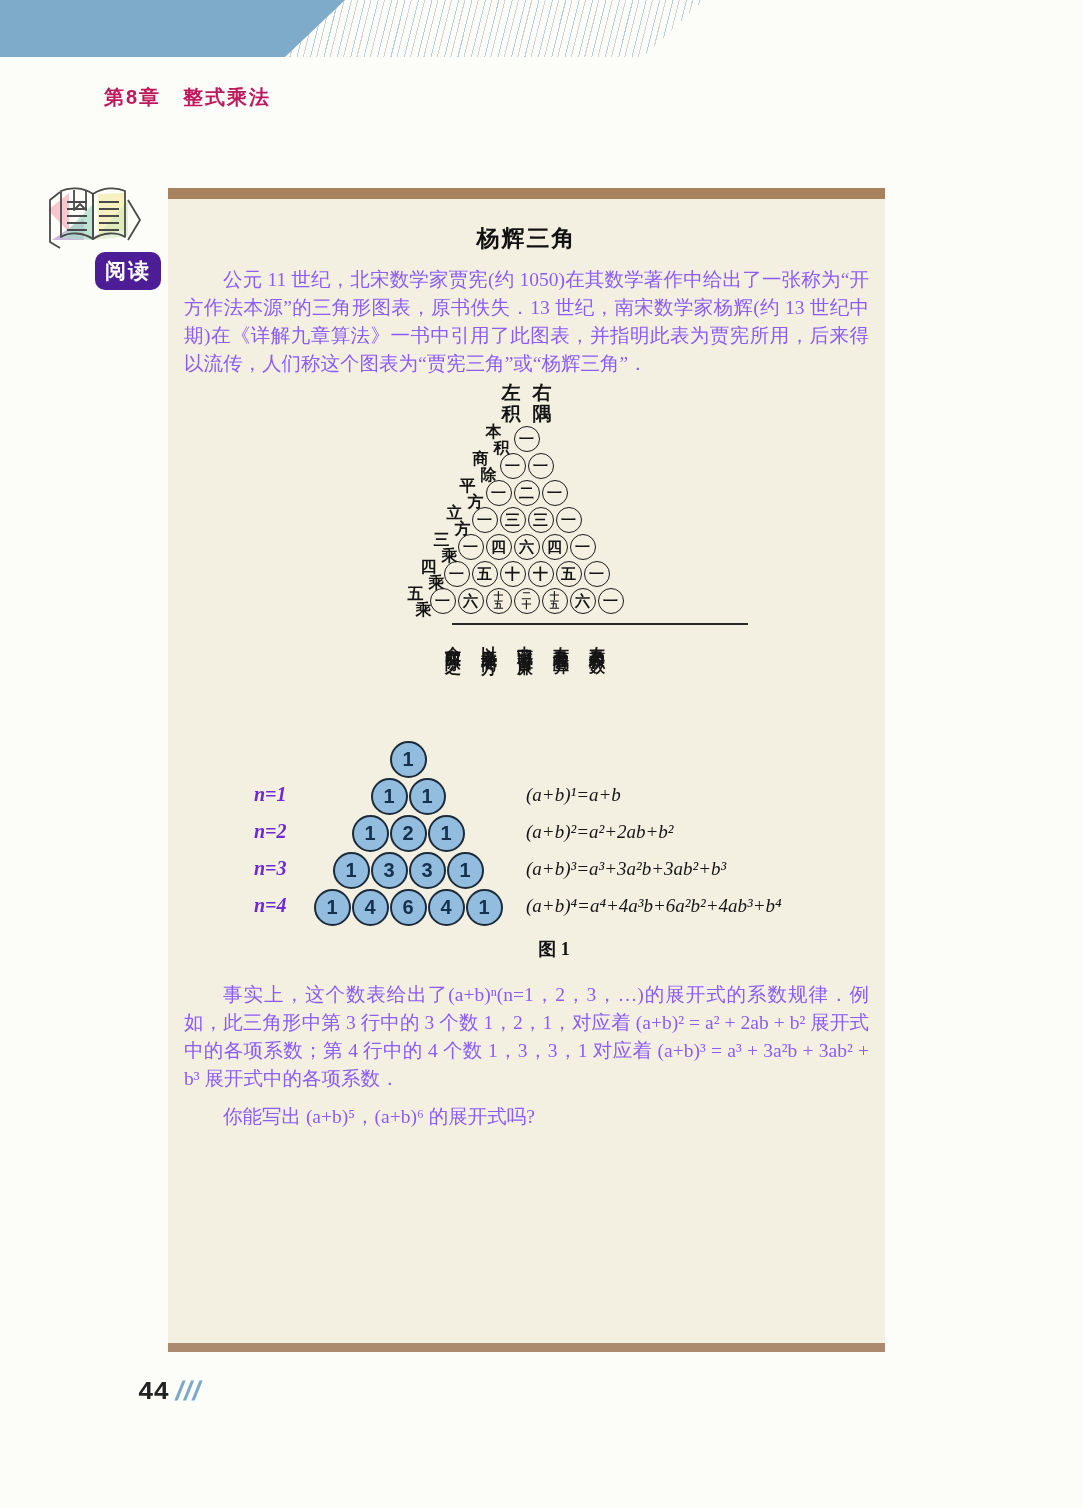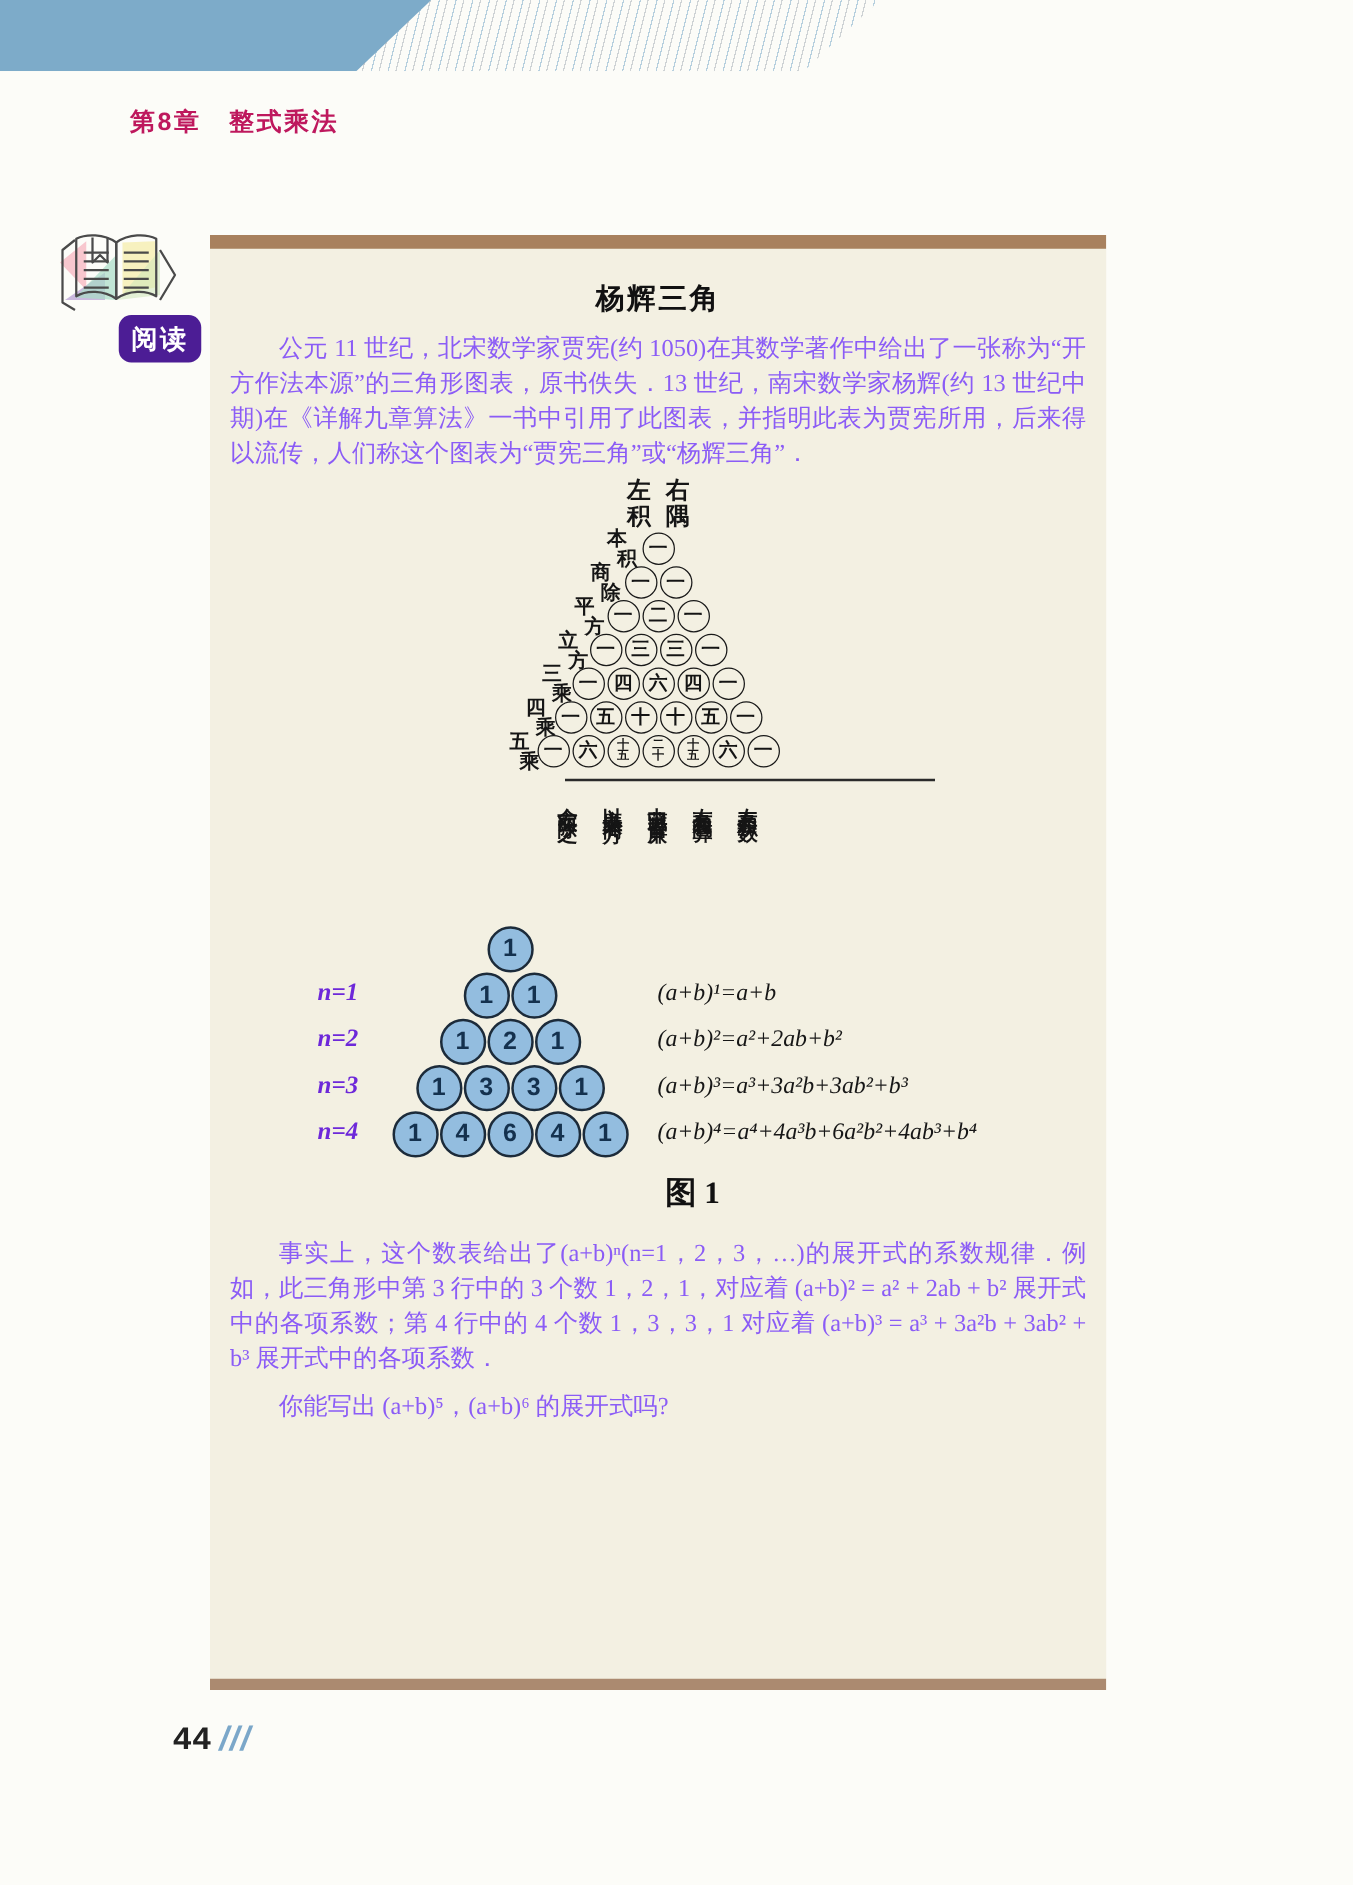--- a/index.html
+++ b/index.html
@@ -81,21 +81,21 @@
     width:33px;height:33px;border:2.5px solid #1c2b3a;border-radius:50%;
     background:#93bddf;color:#14314e;
     display:flex;align-items:center;justify-content:center;
     font-size:20px;font-weight:700;margin:0 0.5px;flex:none;
     font-family:"Liberation Sans","DejaVu Sans",sans-serif;
   }
   .fig1-nlabel{position:absolute;left:86px;font-size:20px;font-weight:700;
     font-style:italic;color:#6d28d9;}
   .fig1-eq{position:absolute;left:358px;font-size:19px;font-style:italic;color:#161616;}
   .fig1-caption{text-align:center;padding-left:55px;margin-top:6px;
-    font-size:25px;font-weight:700;color:#111;}
+    font-size:18px;font-weight:700;color:#111;}
   
   .page-footer{position:absolute;left:138px;top:1376px;display:flex;align-items:center;}
   .page-num{font-family:Liberation Mono, monospace;
     font-size:26px;font-weight:700;color:#222;}
   .page-slashes{font-family:"Liberation Sans","DejaVu Sans",sans-serif;
     font-size:27px;font-weight:700;color:#7ba7c9;margin-left:7px;
     transform:skewX(-12deg);letter-spacing:1px;}
 </style>
 </head>
 <body>

